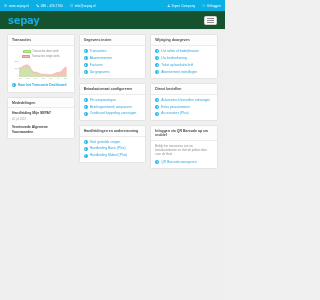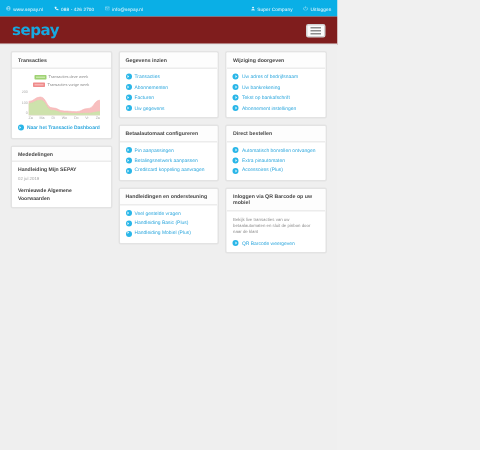--- a/index.html
+++ b/index.html
@@ -18,21 +18,21 @@
     padding: 0 4px; color: #ffffff;
     font-size: 3.1px; letter-spacing: .1px;
   }
   .topbar .grp { display: flex; align-items: center; gap: 1.5px; margin-right: 7px; }
   .topbar .spacer { flex: 1; }
   .tb-ico { width: 3.4px; height: 3.4px; display: inline-block; opacity: .92; }
   .tb-ico svg { display: block; width: 100%; height: 100%; }
 
   
   .brandbar {
-    height: 19px; background: #7f1d1d;
+    height: 19px; background: #14532d;
     display: flex; align-items: center; justify-content: space-between;
     padding: 0 8px;
     border-bottom: 1px solid #e6e6e6;
   }
   .logo {
     font-size: 10px; font-weight: bold; color: #17a9e0;
     letter-spacing: -0.3px; font-family: "DejaVu Sans", sans-serif;
   }
   .burger {
     width: 13px; height: 9px; border: 1px solid #d3d3d3; border-radius: 1.5px;

